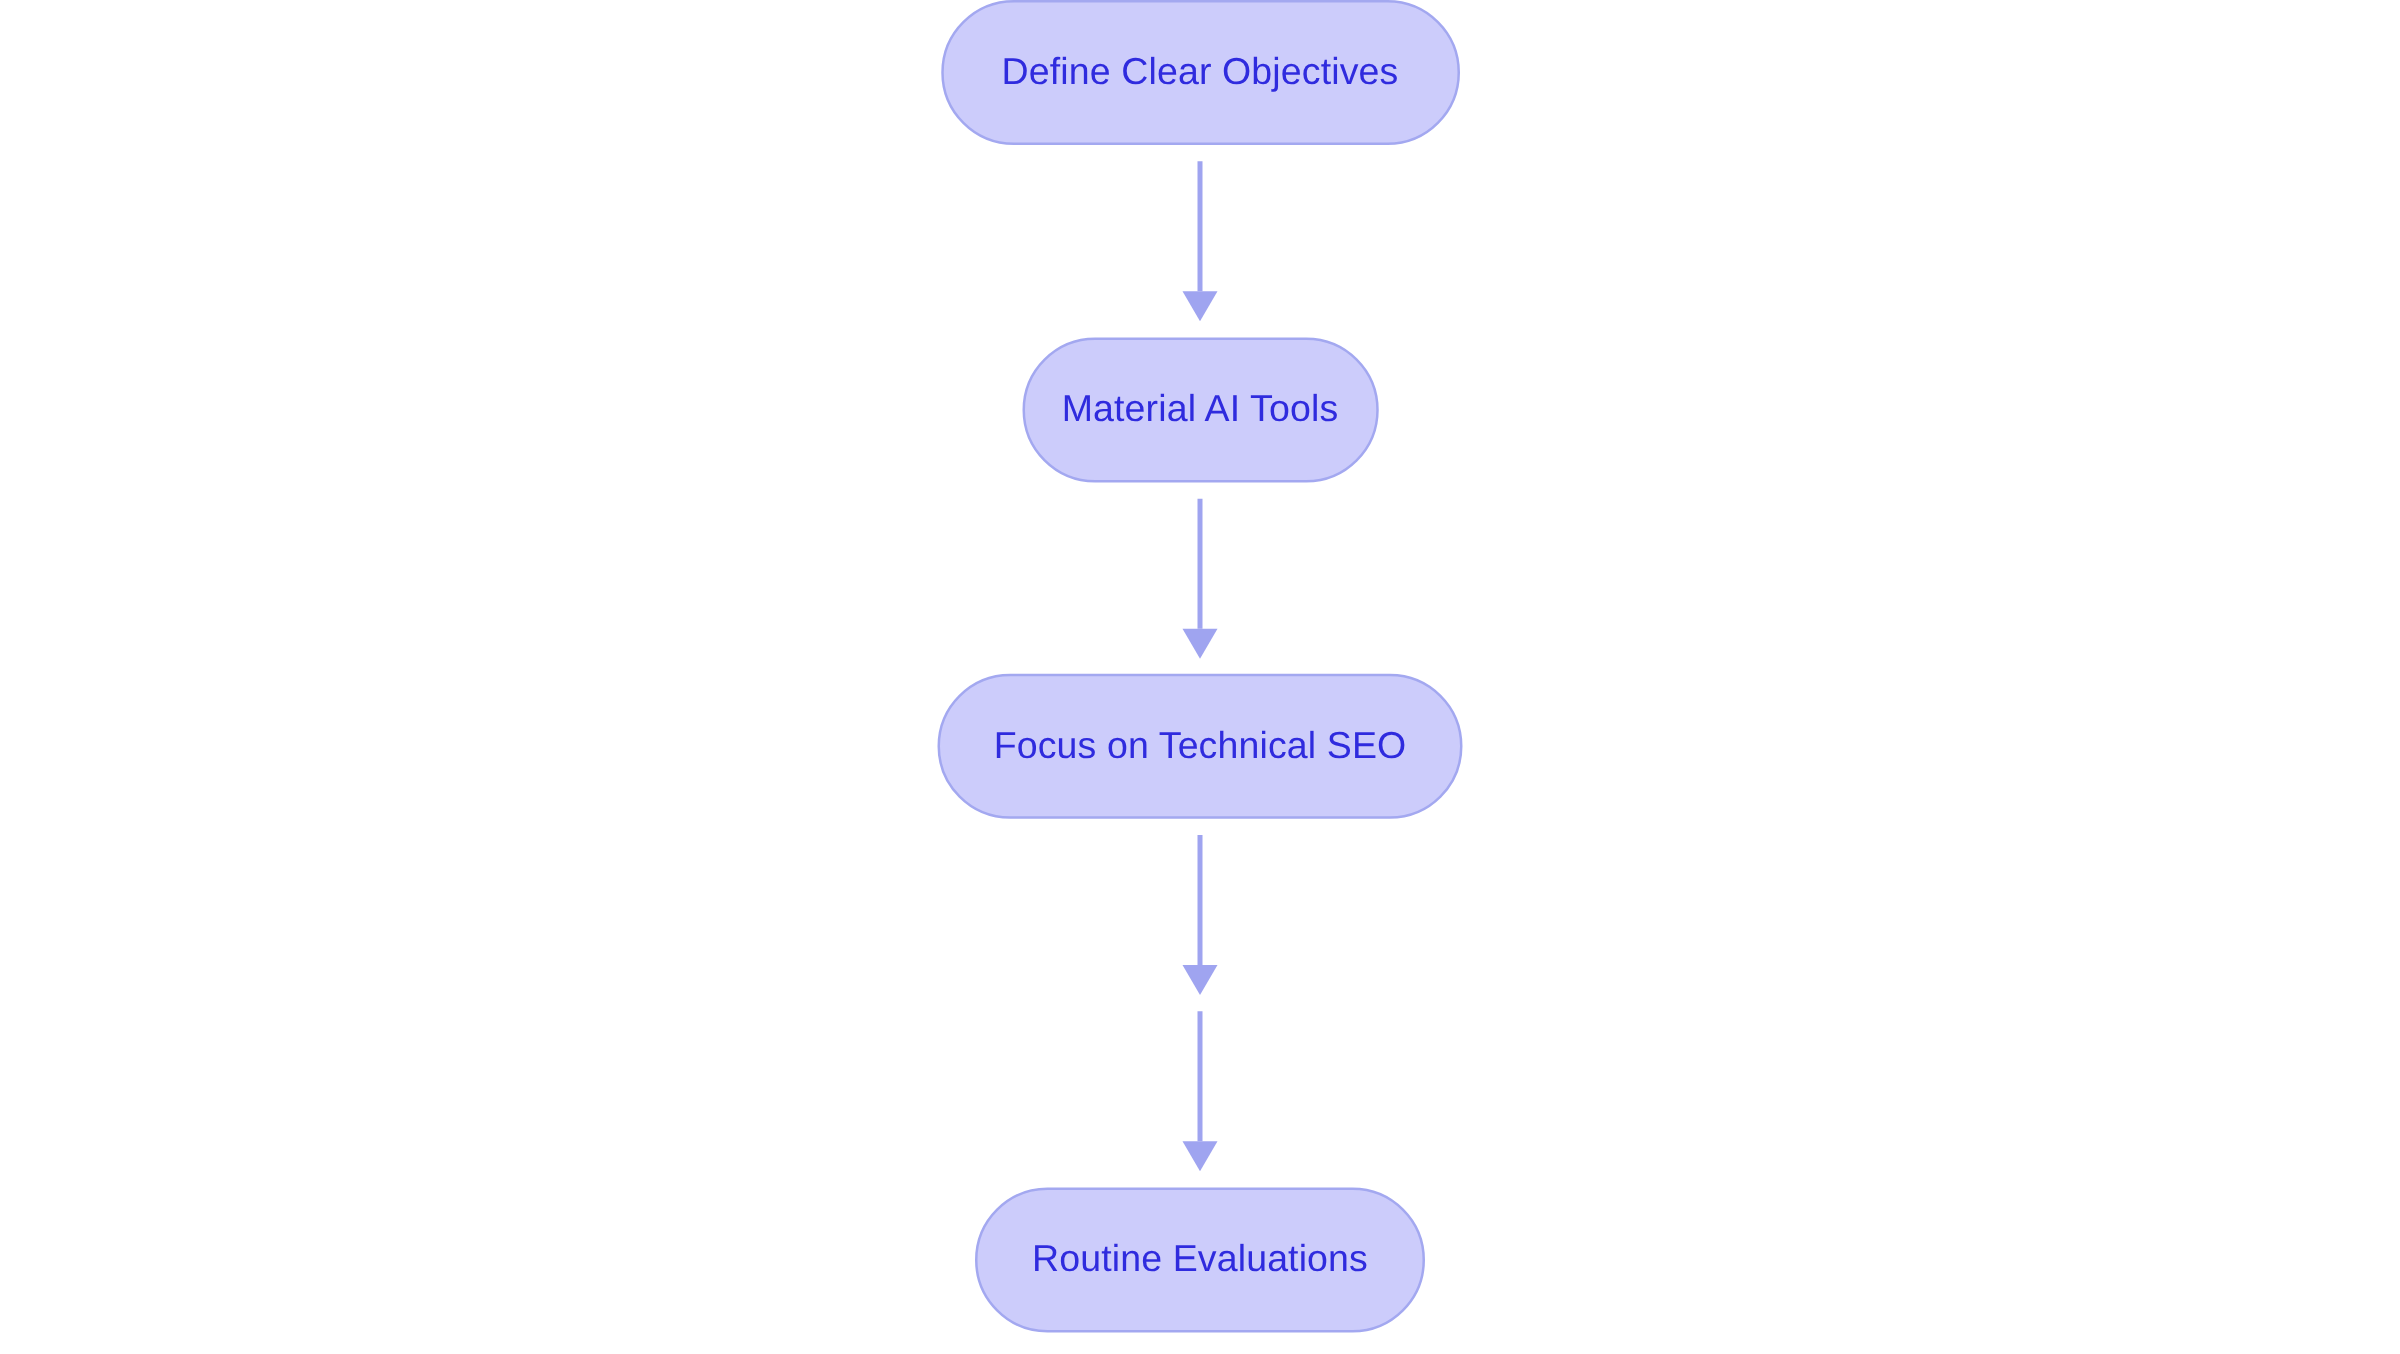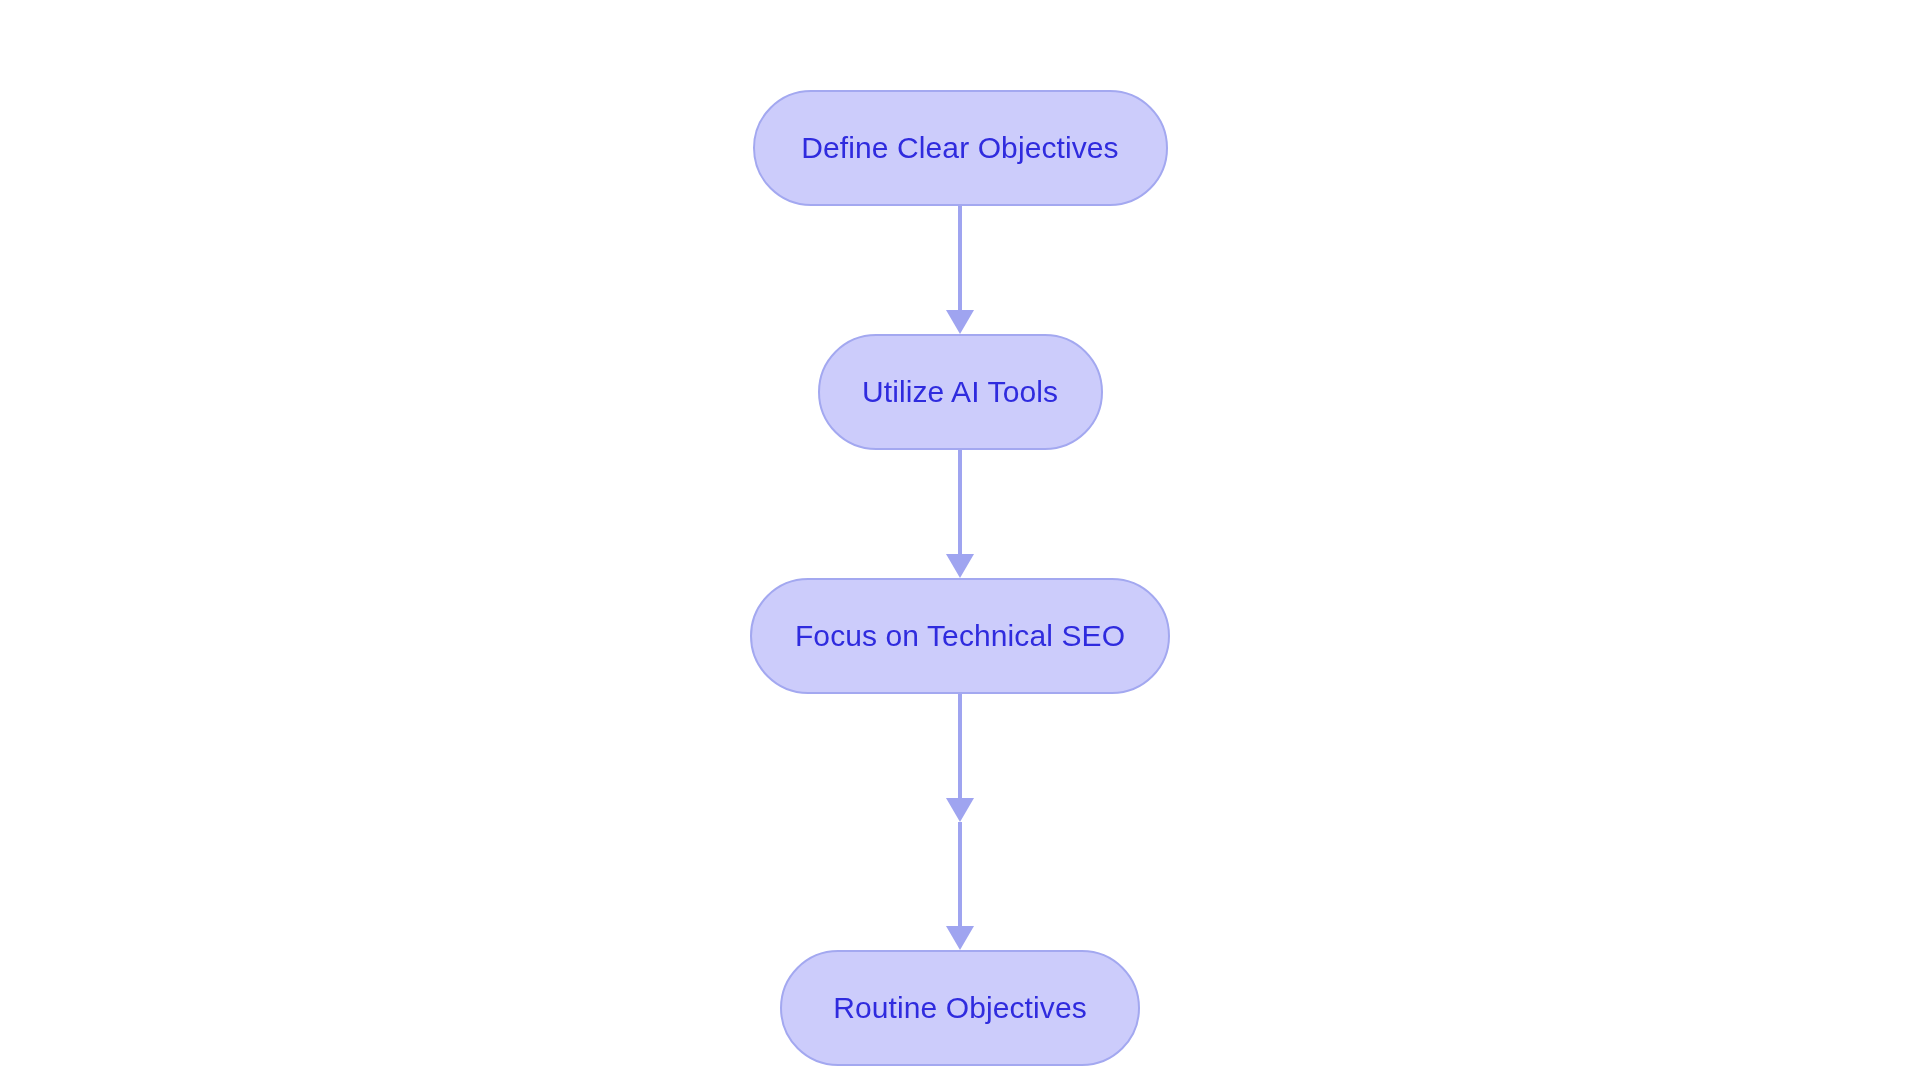--- a/index.html
+++ b/index.html
@@ -24,21 +24,21 @@
 
   .flow-stack {
     position: absolute;
     left: 0;
     top: 0;
     width: 1920px;
     height: 1066px;
     display: flex;
     flex-direction: column;
     align-items: center;
-    justify-content: flex-end;
+    justify-content: space-between;
   }
 
   
   .node {
     position: relative;
     height: 116px;
     background: #ccccfb;
     border: 2px solid #a3a8f0;
     border-radius: 58px;
     display: flex;
@@ -98,21 +98,21 @@
     <div class="node w-415">
       <span class="node-label">Define Clear Objectives</span>
     </div>
 
     <div class="connector">
       <div class="connector-line"></div>
       <div class="connector-head"></div>
     </div>
 
     <div class="node w-285">
-      <span class="node-label">Utilize AI Tools</span>
+      <span class="node-label">Material AI Tools</span>
     </div>
 
     <div class="connector">
       <div class="connector-line"></div>
       <div class="connector-head"></div>
     </div>
 
     <div class="node w-420">
       <span class="node-label">Focus on Technical SEO</span>
     </div>
@@ -122,17 +122,17 @@
       <div class="connector-head"></div>
     </div>
 
 
     <div class="connector">
       <div class="connector-line"></div>
       <div class="connector-head"></div>
     </div>
 
     <div class="node w-360">
-      <span class="node-label">Routine Objectives</span>
+      <span class="node-label">Routine Evaluations</span>
     </div>
 
   </div>
 </div>
 
 </body></html>

